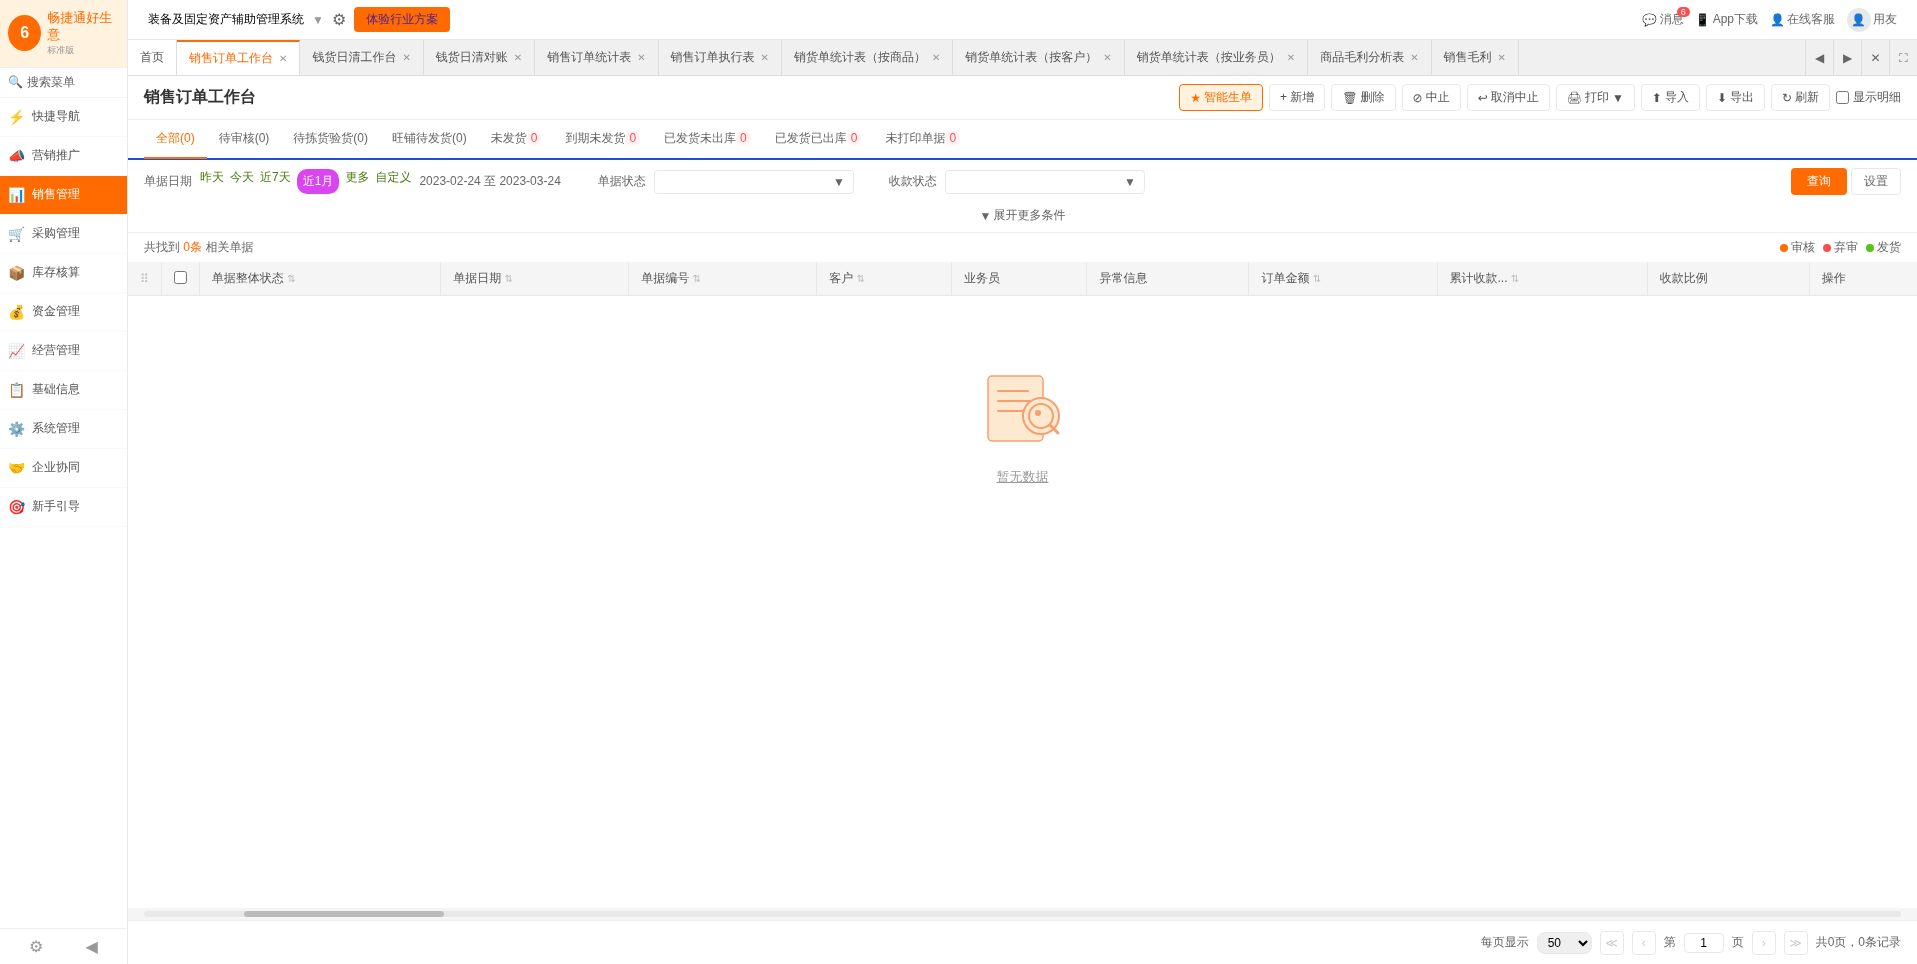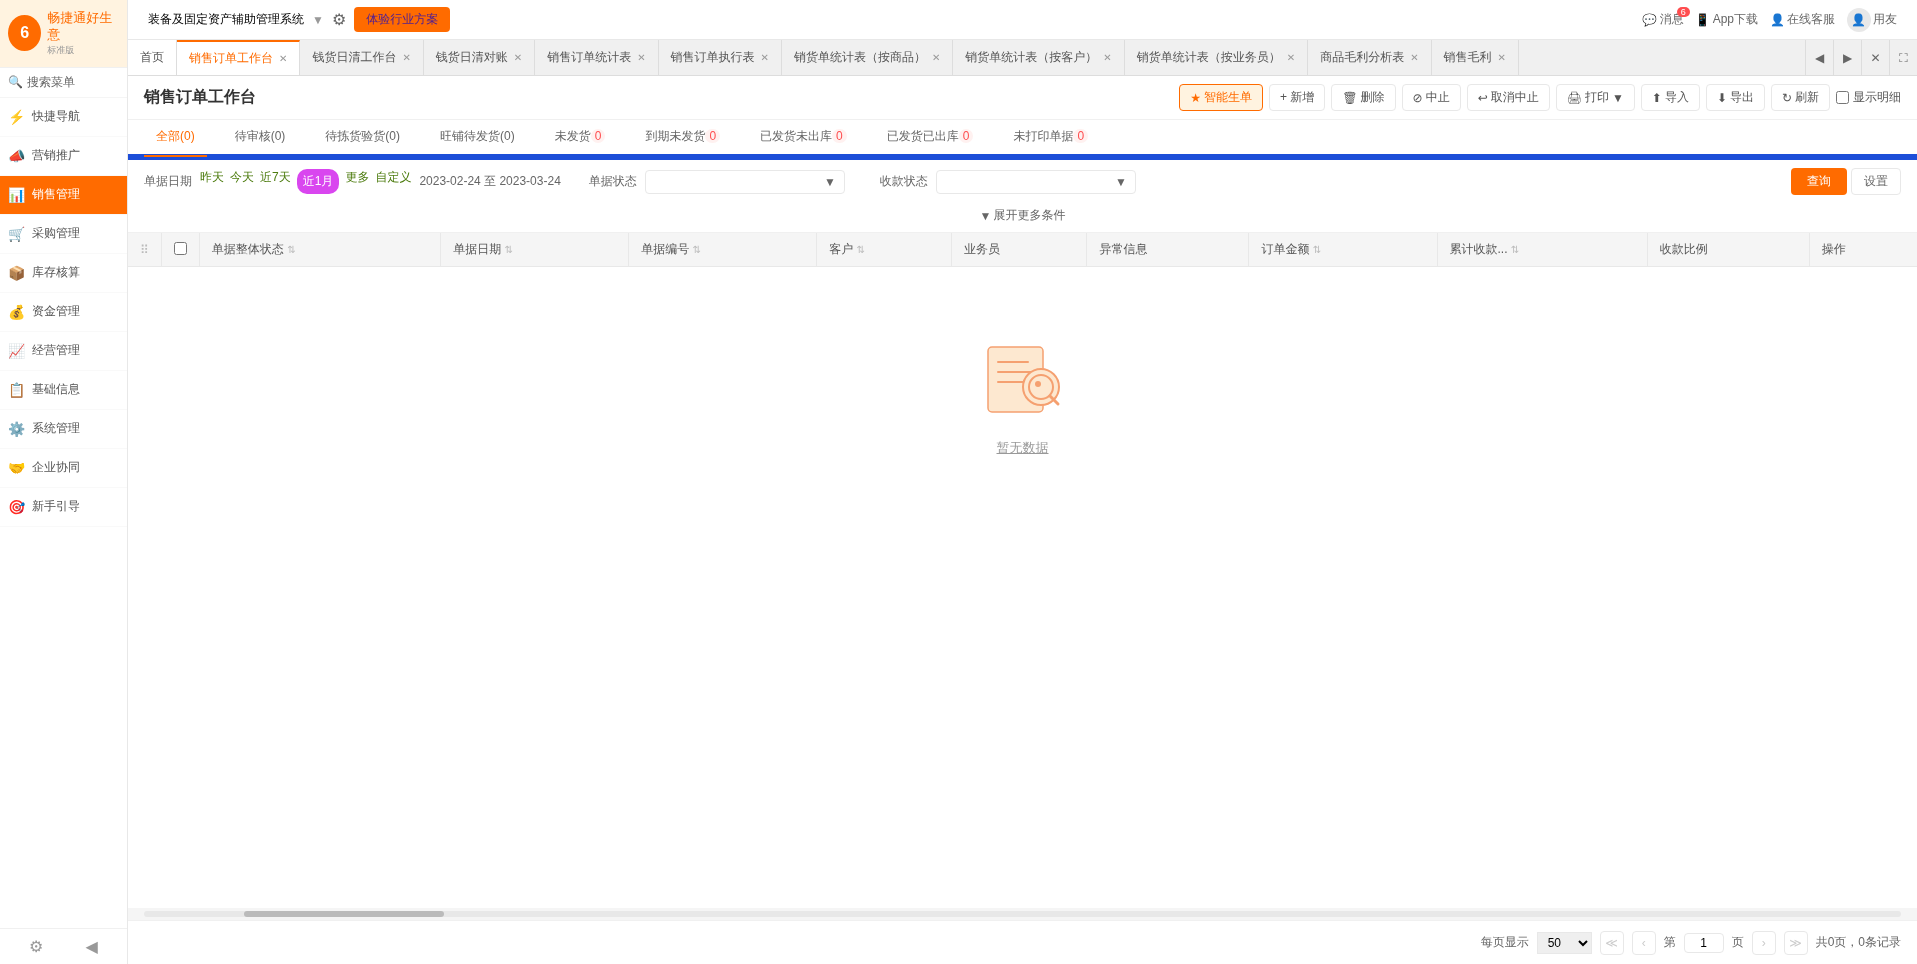--- a/index.html
+++ b/index.html
@@ -36,21 +36,21 @@
     .tab-item.active { background: #fff; color: #ff6b00; border-top: 2px solid #ff6b00; }
     .tab-item.home { background: #fff; }
     .tab-close { font-size: 10px; color: #999; margin-left: 2px; }
     .tab-nav-btns { display: flex; margin-left: auto; }
     .tab-nav-btn { width: 28px; height: 36px; display: flex; align-items: center; justify-content: center; cursor: pointer; color: #666; border-left: 1px solid #ddd; }
 
     
     .page-content { flex: 1; background: #fff; overflow: hidden; display: flex; flex-direction: column; }
 
     
-    .inner-tab-bar { display: flex; align-items: center; padding: 0 16px; border-bottom: 6px solid #1d4ed8; height: 40px; gap: 16px; }
+    .inner-tab-bar { display: flex; align-items: center; padding: 0 16px; border-bottom: 2px solid #1d4ed8; height: 40px; gap: 0; }
     .inner-tab { padding: 0 12px; height: 40px; display: flex; align-items: center; font-size: 12px; cursor: pointer; color: #666; border-bottom: 2px solid transparent; }
     .inner-tab.active { color: #ff6b00; border-bottom-color: #ff6b00; }
     .inner-tab .count { color: #ff6b00; }
     .inner-tab .count-red { color: #ff4d4f; }
 
     
     .toolbar { padding: 8px 16px; display: flex; align-items: center; gap: 8px; border-bottom: 1px solid #f0f0f0; flex-wrap: wrap; }
     .page-title { font-size: 16px; font-weight: bold; color: #333; margin-right: auto; }
     .toolbar-btn { display: flex; align-items: center; gap: 3px; padding: 4px 10px; border: 1px solid #e8e8e8; border-radius: 4px; cursor: pointer; font-size: 12px; color: #555; background: #fff; }
     .toolbar-btn.smart { background: #fff3e0; border-color: #ff6b00; color: #ff6b00; }
@@ -89,21 +89,21 @@
     .th-drag { width: 20px; }
     .sort-icon { color: #bbb; font-size: 10px; }
 
     
     .empty-state { display: flex; flex-direction: column; align-items: center; justify-content: center; flex: 1; padding: 60px; }
     .empty-img { width: 100px; height: 100px; position: relative; margin-bottom: 12px; }
     .empty-text { color: #999; font-size: 13px; text-decoration: underline; }
 
     
     .pagination { height: 44px; display: flex; align-items: center; justify-content: flex-end; padding: 0 16px; gap: 8px; border-top: 1px solid #f0f0f0; font-size: 12px; color: #666; }
-    .page-size-select { padding: 2px 6px; border: 1px solid #e8e8e8; border-radius: 0; font-size: 12px; }
+    .page-size-select { padding: 2px 6px; border: 1px solid #e8e8e8; border-radius: 8px; font-size: 12px; }
     .page-btn { width: 24px; height: 24px; display: flex; align-items: center; justify-content: center; border: 1px solid #e8e8e8; border-radius: 4px; cursor: pointer; color: #666; background: #fff; font-size: 12px; }
     .page-btn.disabled { color: #ccc; cursor: not-allowed; }
     .page-input { width: 40px; padding: 2px 4px; border: 1px solid #e8e8e8; border-radius: 4px; text-align: center; font-size: 12px; }
     .scrollbar-area { height: 12px; background: #f5f5f5; display: flex; align-items: center; padding: 0 16px; }
     .scrollbar-track { flex: 1; height: 6px; background: #e8e8e8; border-radius: 3px; position: relative; }
     .scrollbar-thumb { width: 200px; height: 6px; background: #bbb; border-radius: 3px; position: absolute; left: 100px; }
   </style>
 </head>
 <body>
 
@@ -336,21 +336,21 @@
         <div class="filter-date-links">
           <span class="filter-date-link">昨天</span>
           <span class="filter-date-link">今天</span>
           <span class="filter-date-link">近7天</span>
           <span class="filter-date-link active">近1月</span>
           <span class="filter-date-link">更多</span>
           <span class="filter-date-link">自定义</span>
         </div>
         <span class="filter-date-range">2023-02-24 至 2023-03-24</span>
 
-        <span class="filter-label" style="margin-left:20px;">单据状态</span>
+        <span class="filter-label" style="margin-left:29px;">单据状态</span>
         <div class="filter-select" style="min-width:200px;">
           <span></span>
           <span>▼</span>
         </div>
 
         <span class="filter-label" style="margin-left:27px;">收款状态</span>
         <div class="filter-select" style="min-width:200px;">
           <span></span>
           <span>▼</span>
         </div>
@@ -361,20 +361,41 @@
         </div>
       </div>
       <div style="display:flex;justify-content:center;width:100%;">
         <div class="expand-btn">
           <span>▼</span>
           <span>展开更多条件</span>
         </div>
       </div>
     </div>
 
+    <div class="summary-bar">
+      <div>
+        <span>共找到 </span>
+        <span style="color:#ff6b00;">0条</span>
+        <span> 相关单据</span>
+      </div>
+      <div class="summary-actions">
+        <div class="summary-action">
+          <span class="dot dot-orange"></span>
+          <span>审核</span>
+        </div>
+        <div class="summary-action">
+          <span class="dot dot-red"></span>
+          <span>弃审</span>
+        </div>
+        <div class="summary-action">
+          <span class="dot dot-green"></span>
+          <span>发货</span>
+        </div>
+      </div>
+    </div>
 
     <div class="table-container">
       <table>
         <thead>
           <tr>
             <th class="th-drag">
               <span style="color:#bbb;">⠿</span>
             </th>
             <th class="th-checkbox">
               <input type="checkbox" style="">

